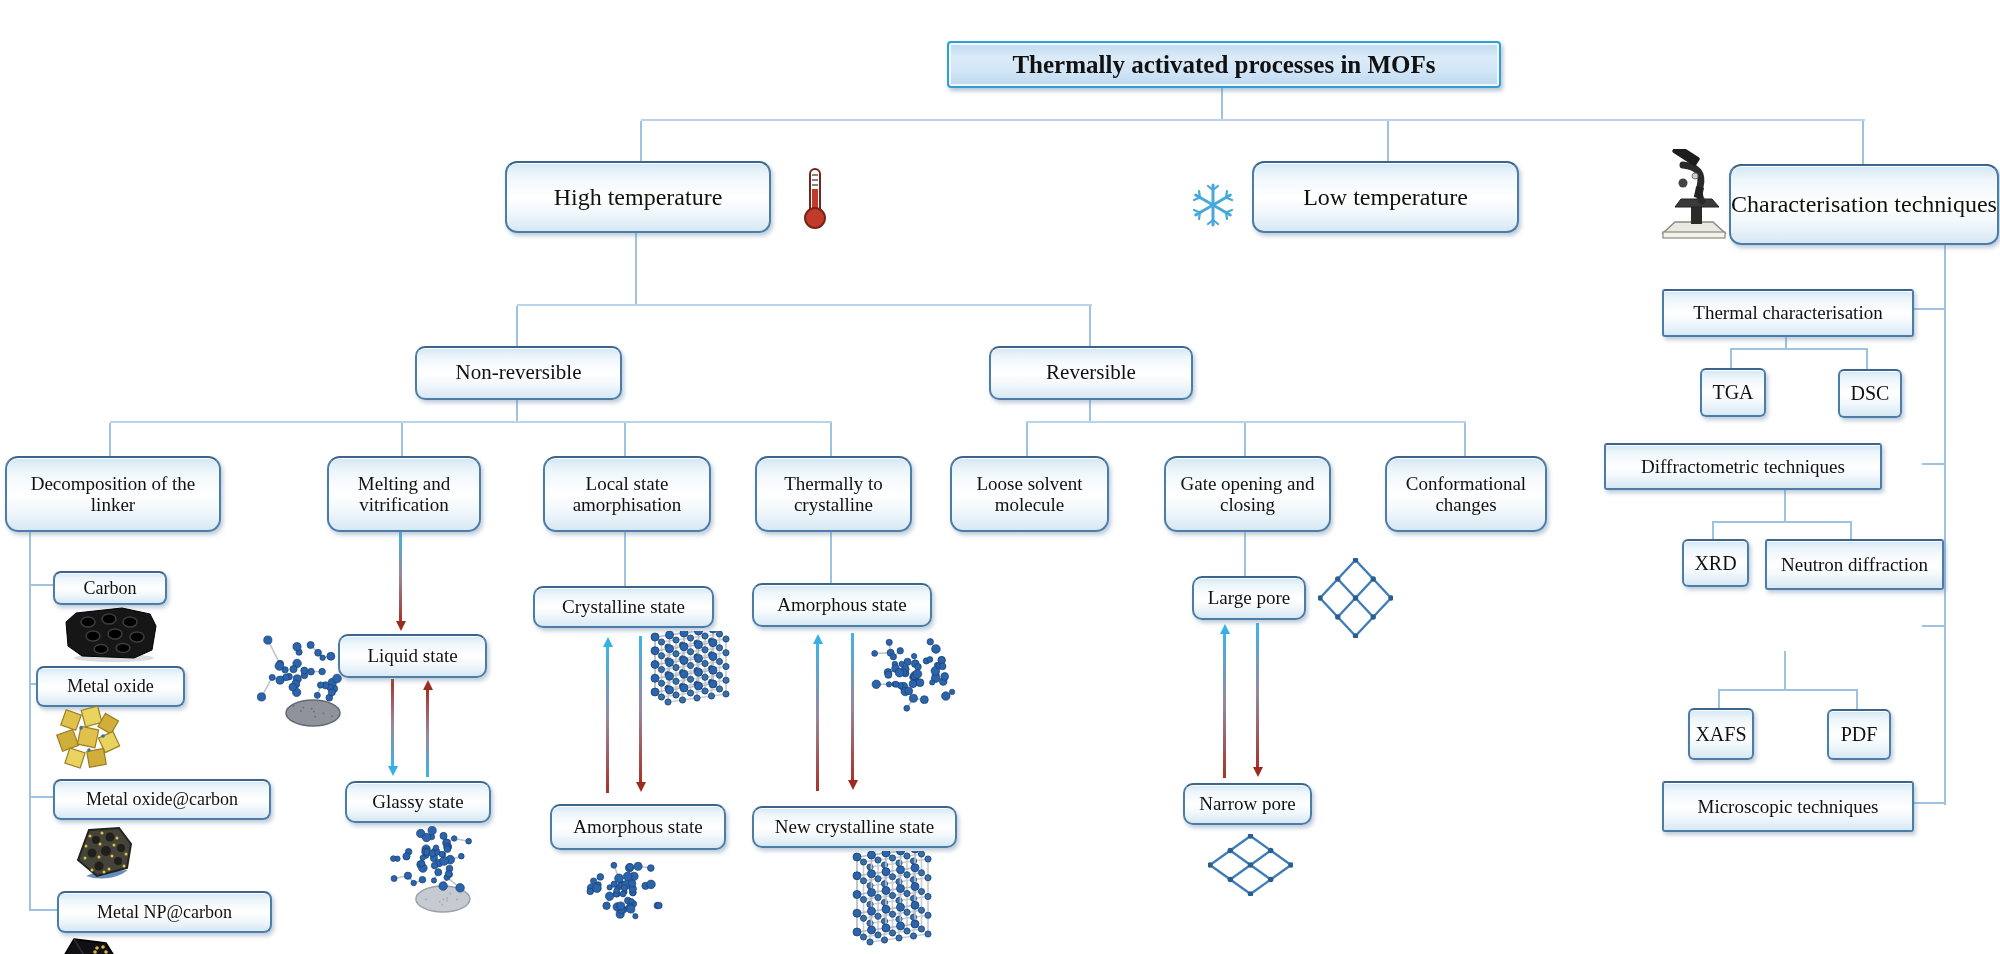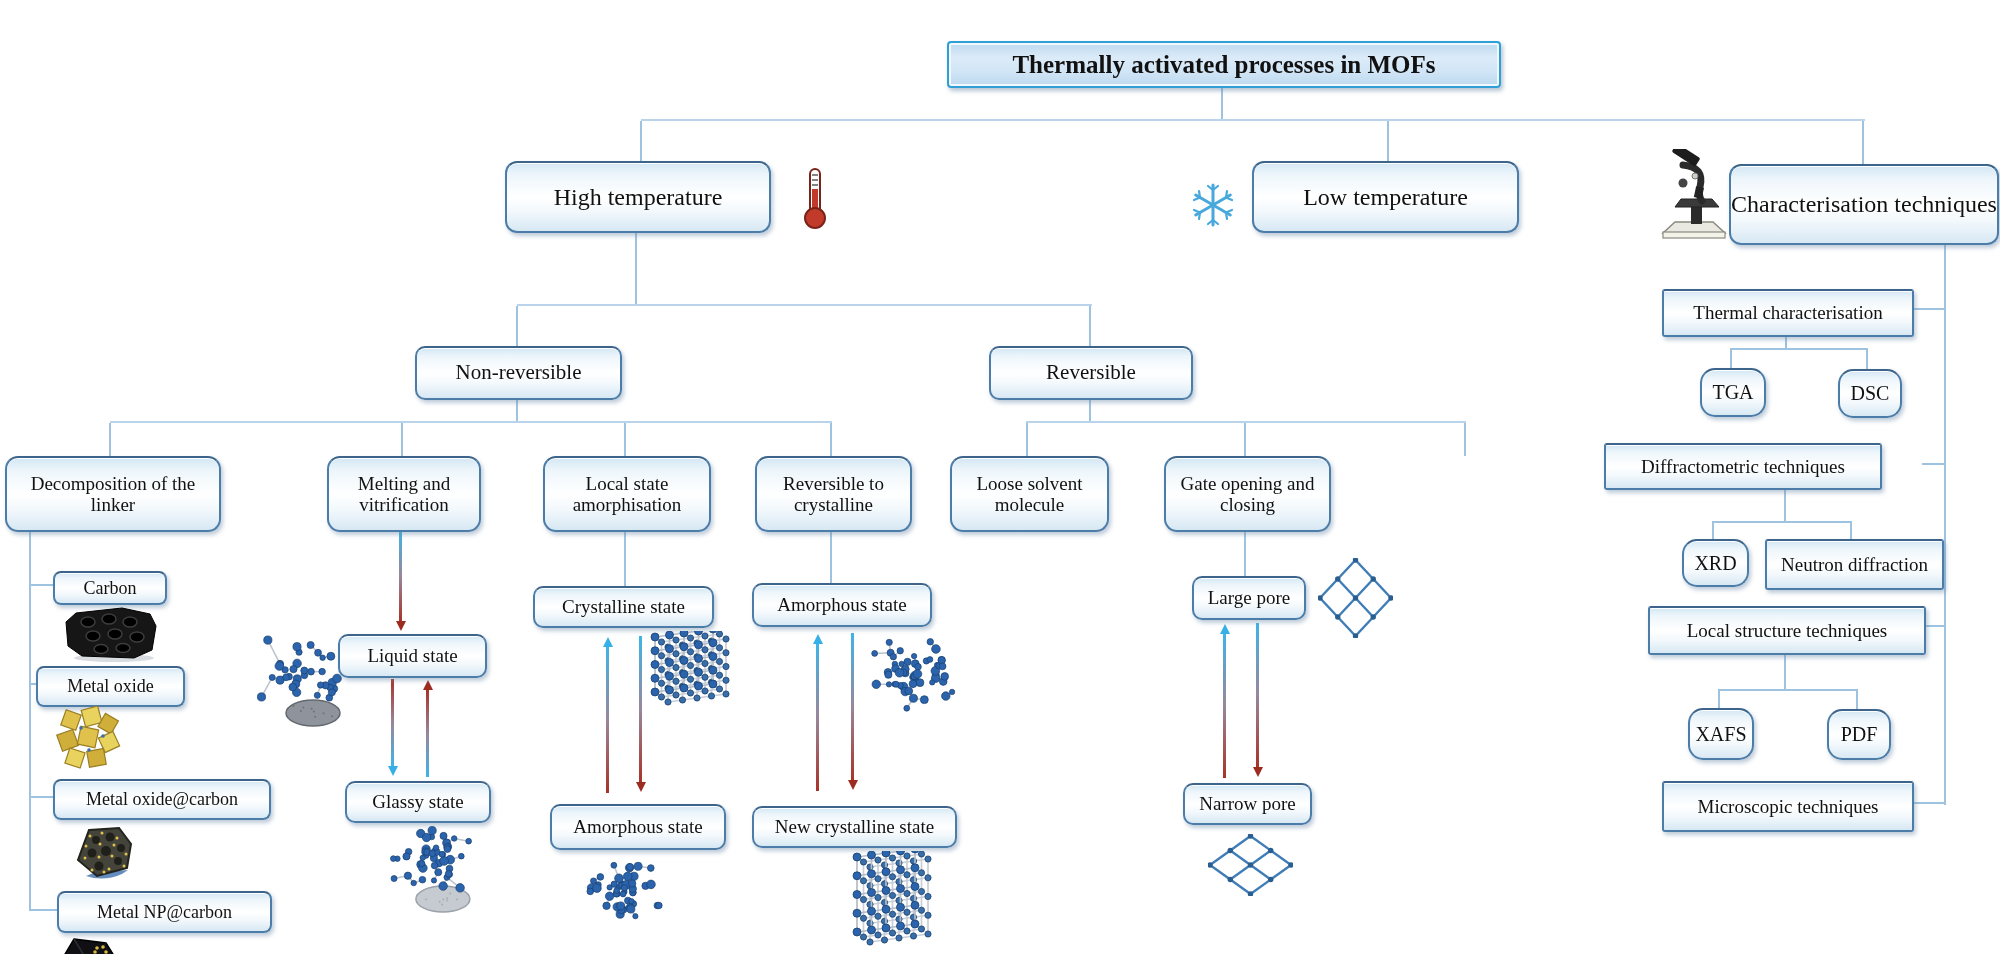--- a/index.html
+++ b/index.html
@@ -13,21 +13,21 @@
         text-align:center;line-height:1.12;
         border:2px solid #4c7ca8;border-top-color:#3d648a;border-radius:10px;
         background:linear-gradient(180deg,#d3e7f4 0%,#eef6fb 18%,#ffffff 50%,#f2f8fc 72%,#d7e8f3 100%);
         box-shadow:2px 3px 4px rgba(110,140,170,.45), inset 0 1px 0 rgba(255,255,255,.95);
         font-size:19px;}
   .node.lvl1{font-size:24px;border-radius:12px;}
   .node.lvl2{font-size:21px;}
   .node.lvl3{border-radius:13px;}
   .node.small{font-size:18px;border-radius:8px;}
   .node.tech{font-size:19px;border-radius:3px;}
-  .node.mini{font-size:20px;border-radius:15px;}
+  .node.mini{font-size:20px;border-radius:6px;}
   .title-box{position:absolute;display:flex;align-items:center;justify-content:center;
         font-size:25px;font-weight:bold;text-align:center;border:2px solid #2f9fd6;border-radius:4px;
         background:linear-gradient(180deg,#bdd9ef 0%,#dcebf8 35%,#cfe4f5 70%,#bcd8ee 100%);
         box-shadow:inset 0 0 0 2px #f2f9fe, 2px 3px 4px rgba(110,140,170,.5);}
   
   .arrow{position:absolute;width:3px;}
   .grad-cr{background:linear-gradient(180deg,#3db4e8 0%,#98879b 50%,#a93226 100%);}
   .grad-rc{background:linear-gradient(180deg,#a93226 0%,#98879b 50%,#3db4e8 100%);}
   .hd{position:absolute;left:50%;transform:translateX(-50%);width:0;height:0;
       border-left:5.5px solid transparent;border-right:5.5px solid transparent;}
@@ -134,23 +134,24 @@
   <div class="node lvl1" style="left:505px;top:125px;width:262px;height:68px">High temperature</div>
   <div class="node lvl1" style="left:1252px;top:125px;width:263px;height:68px">Low temperature</div>
   <div class="node lvl1" style="left:1729px;top:128px;width:266px;height:77px">Characterisation techniques</div>
 
   <div class="node lvl2" style="left:415px;top:310px;width:203px;height:50px">Non-reversible</div>
   <div class="node lvl2" style="left:989px;top:310px;width:200px;height:50px">Reversible</div>
 
   <div class="node lvl3" style="left:5px;top:420px;width:212px;height:72px">Decomposition of the linker</div>
   <div class="node lvl3" style="left:327px;top:420px;width:150px;height:72px">Melting and vitrification</div>
   <div class="node lvl3" style="left:543px;top:420px;width:164px;height:72px">Local state amorphisation</div>
-  <div class="node lvl3" style="left:755px;top:420px;width:153px;height:72px">Reversible to crystalline</div>
+  <div class="node lvl3" style="left:755px;top:420px;width:153px;height:72px">Thermally to crystalline</div>
   <div class="node lvl3" style="left:950px;top:420px;width:155px;height:72px">Loose solvent molecule</div>
   <div class="node lvl3" style="left:1164px;top:420px;width:163px;height:72px">Gate opening and closing</div>
+  <div class="node lvl3" style="left:1385px;top:420px;width:158px;height:72px">Conformational changes</div>
 
   <div class="node small" style="left:53px;top:535px;width:110px;height:30px">Carbon</div>
   <div class="node small" style="left:36px;top:630px;width:145px;height:37px">Metal oxide</div>
   <div class="node small" style="left:53px;top:743px;width:214px;height:37px">Metal oxide@carbon</div>
   <div class="node small" style="left:57px;top:855px;width:211px;height:38px">Metal NP@carbon</div>
 
   <div class="node" style="left:338px;top:598px;width:145px;height:40px">Liquid state</div>
   <div class="node" style="left:345px;top:745px;width:142px;height:38px">Glassy state</div>
 
   <div class="node" style="left:533px;top:550px;width:177px;height:38px">Crystalline state</div>
@@ -161,21 +162,20 @@
 
   <div class="node" style="left:1192px;top:540px;width:110px;height:40px">Large pore</div>
   <div class="node" style="left:1183px;top:747px;width:125px;height:38px">Narrow pore</div>
 
   <div class="node tech" style="left:1662px;top:253px;width:248px;height:44px">Thermal characterisation</div>
   <div class="node mini" style="left:1700px;top:332px;width:62px;height:45px">TGA</div>
   <div class="node mini" style="left:1838px;top:333px;width:60px;height:45px">DSC</div>
   <div class="node tech" style="left:1604px;top:407px;width:274px;height:43px">Diffractometric techniques</div>
   <div class="node mini" style="left:1682px;top:503px;width:63px;height:44px">XRD</div>
   <div class="node tech" style="left:1765px;top:503px;width:175px;height:47px">Neutron diffraction</div>
-  <div class="node tech" style="left:1648px;top:570px;width:274px;height:45px">Local structure techniques</div>
   <div class="node mini" style="left:1688px;top:672px;width:62px;height:48px">XAFS</div>
   <div class="node mini" style="left:1827px;top:673px;width:60px;height:47px">PDF</div>
   <div class="node tech" style="left:1662px;top:745px;width:248px;height:47px">Microscopic techniques</div>
 
   <svg class="img" style="left:798px;top:130px" width="34" height="64" viewBox="0 0 34 64">
     <rect x="12" y="3" width="10" height="44" rx="5" fill="#fff" stroke="#7a2318" stroke-width="2"></rect>
     <line x1="14" y1="9" x2="20" y2="9" stroke="#666" stroke-width="1.6"></line>
     <line x1="14" y1="14" x2="20" y2="14" stroke="#666" stroke-width="1.6"></line>
     <line x1="14" y1="19" x2="20" y2="19" stroke="#666" stroke-width="1.6"></line>
     <rect x="14" y="23" width="6" height="24" fill="#c23b2a"></rect>

